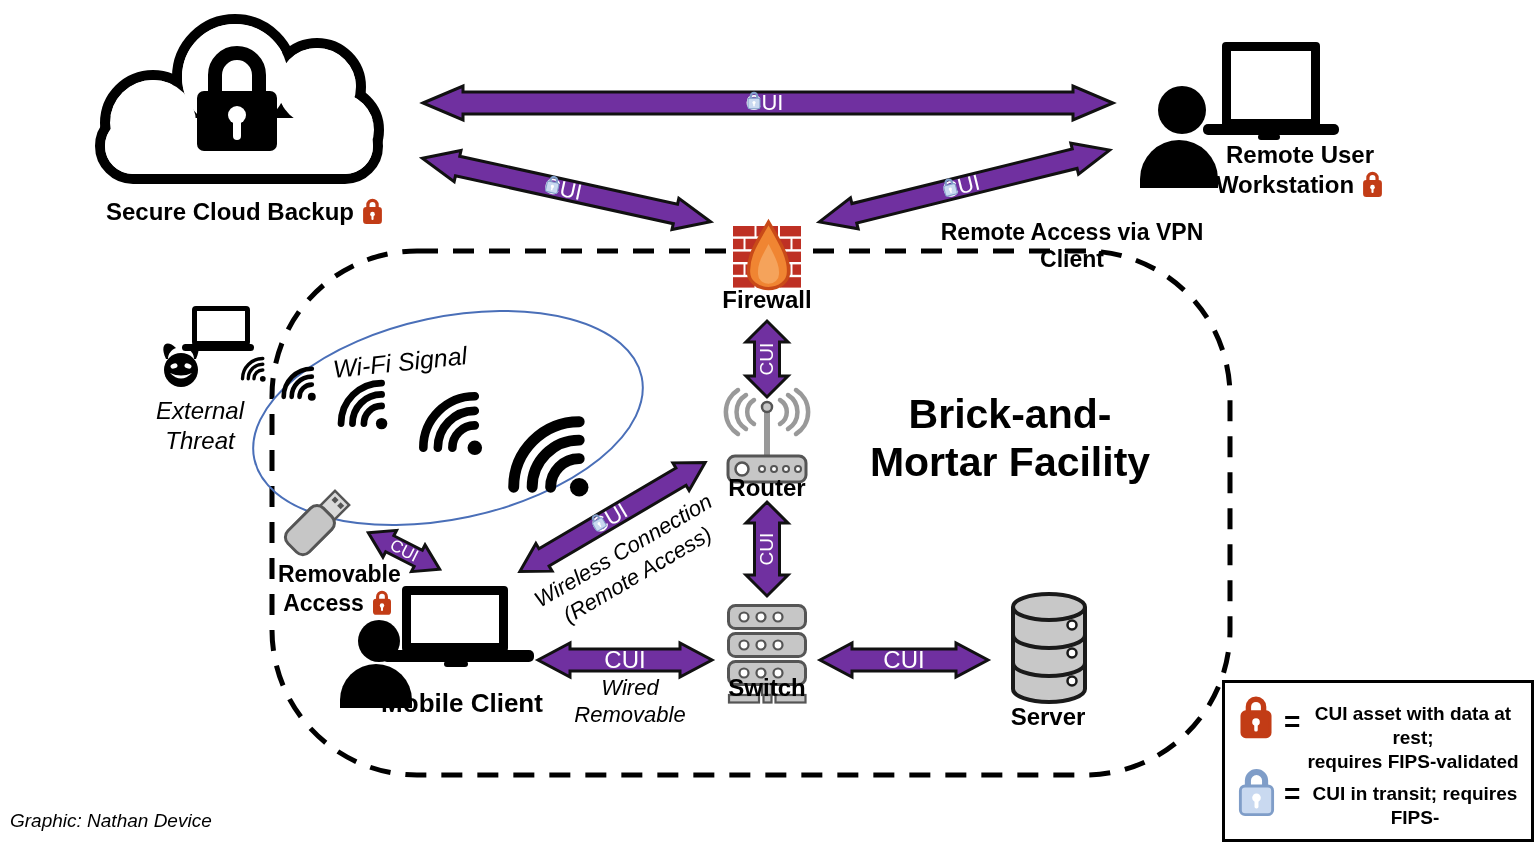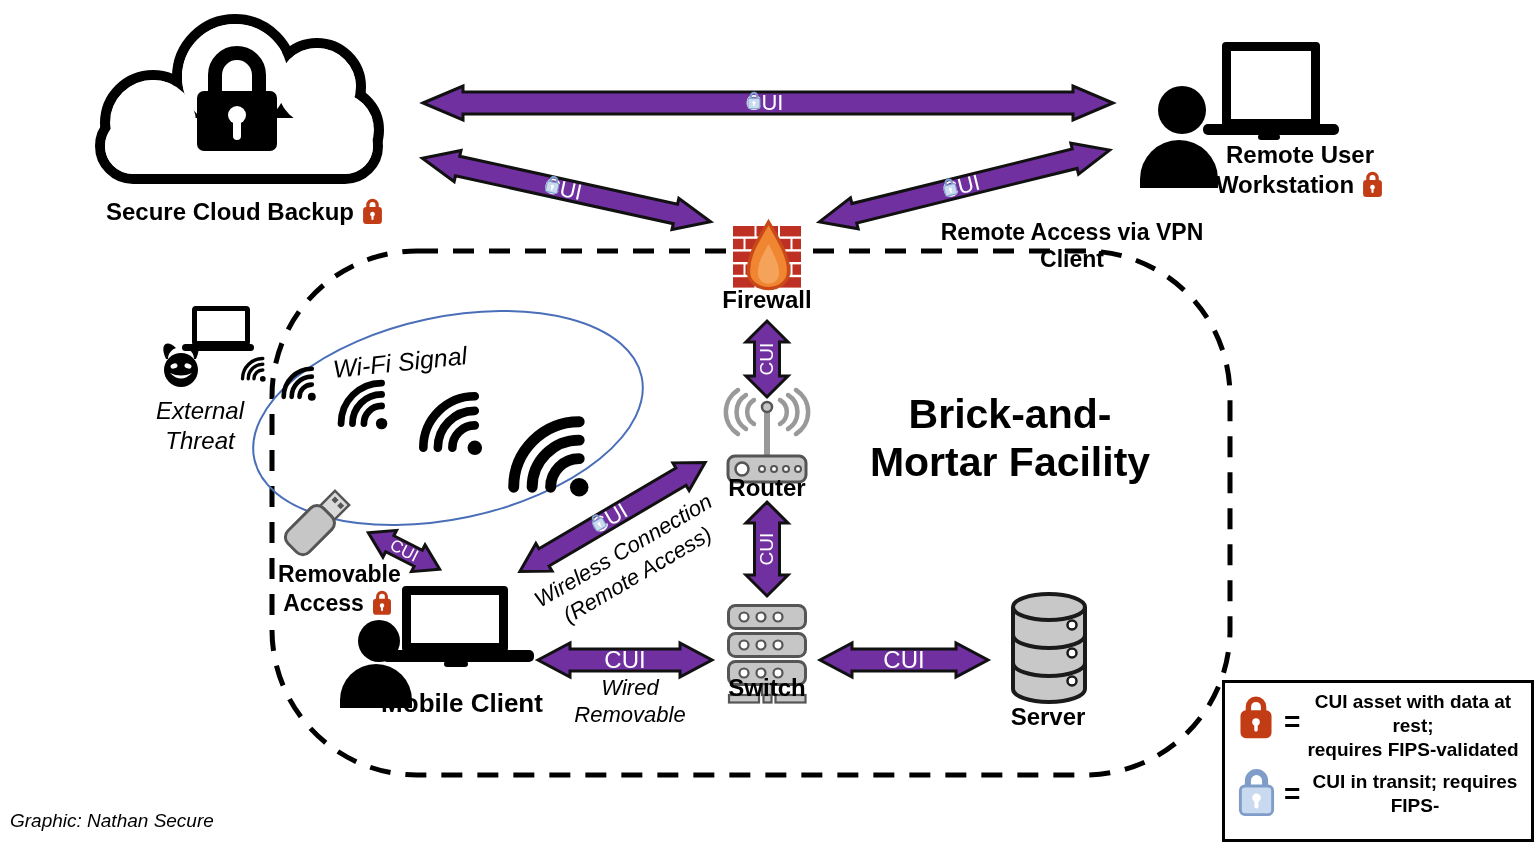--- a/index.html
+++ b/index.html
@@ -18,21 +18,21 @@
   .fs19 .arrow-label{font-size:19px;}
   .fs17 .arrow-label{font-size:17px;}
   .lock{display:inline-flex;vertical-align:-4px;}
   .inline-lock{margin-left:7px;vertical-align:-5px;}
   .screen{position:absolute;background:#fff;border:9px solid #000;border-radius:4px;}
   .lapbase{position:absolute;background:#000;border-radius:5px;}
   .head{position:absolute;background:#000;border-radius:50%;}
   .torso{position:absolute;background:#000;border-radius:40px 40px 0 0;}
   .legend-box{position:absolute;left:1222px;top:680px;width:306px;height:156px;
     border:3px solid #000;background:#fff;}
-  .legend-text{position:absolute;font-weight:700;font-size:19px;line-height:24px;text-align:center;}
+  .legend-text{position:absolute;font-weight:700;font-size:19px;line-height:24px;text-align:center;margin-top:12px;}
   .eq{position:absolute;font-weight:700;font-size:28px;}
 </style>
 </head>
 <body>
 
 <svg class="abs" width="1536" height="844" style="left:0;top:0">
   <rect x="272" y="251" width="958" height="524" rx="145" fill="none" stroke="#000" stroke-width="5" stroke-dasharray="21 15"></rect>
   <ellipse id="wifi-ellipse" cx="448" cy="418" rx="198" ry="101" transform="rotate(-12 448 418)" fill="none" stroke="#4A6FB8" stroke-width="2"></ellipse>
 </svg>
 
@@ -396,21 +396,21 @@
 <div class="lbl ital" style="left:570px;top:674px;width:120px;font-size:22px;line-height:27px;">
   <div>Wired</div>
   <div>Removable</div>
 </div>
 
 <div class="lbl ital" style="left:518px;top:535px;width:225px;font-size:22px;line-height:28px;transform:rotate(-30.5deg);">
   <div>Wireless Connection</div>
   <div>(Remote Access)</div>
 </div>
 
-<div class="lbl ital" style="left:10px;top:810px;width:300px;font-size:19px;text-align:left;">Graphic: Nathan Secure</div>
+<div class="lbl ital" style="left:10px;top:810px;width:300px;font-size:19px;text-align:left;">Graphic: Nathan Device</div>
 
 <div class="legend-box"></div>
 <span class="lock abs" style="left:1237px;top:692px;">
     <svg width="38" height="48" viewBox="0 0 24 30">
     <path d="M7.2,13 V9.2 A4.8,4.8 0 0 1 16.8,9.2 V13" fill="none" stroke="#C23C16" stroke-width="3.4"></path>
     <rect x="3" y="12.2" width="18" height="16" rx="2.6" fill="#C23C16" stroke="#C23C16" stroke-width="1.6"></rect>
     <circle cx="12" cy="18.8" r="2.4" fill="#fff"></circle>
     <rect x="10.9" y="19.6" width="2.2" height="5.2" rx="1" fill="#fff"></rect>
     </svg>
   </span>

